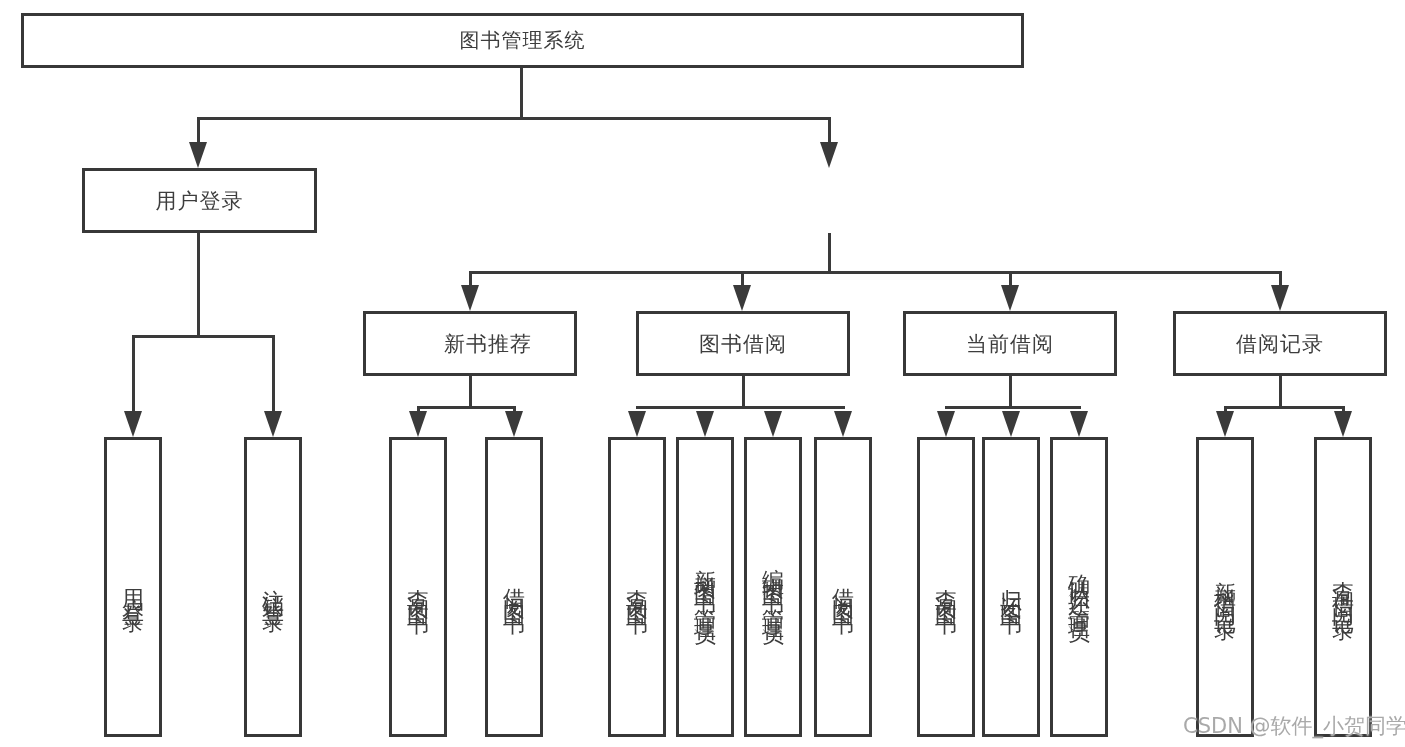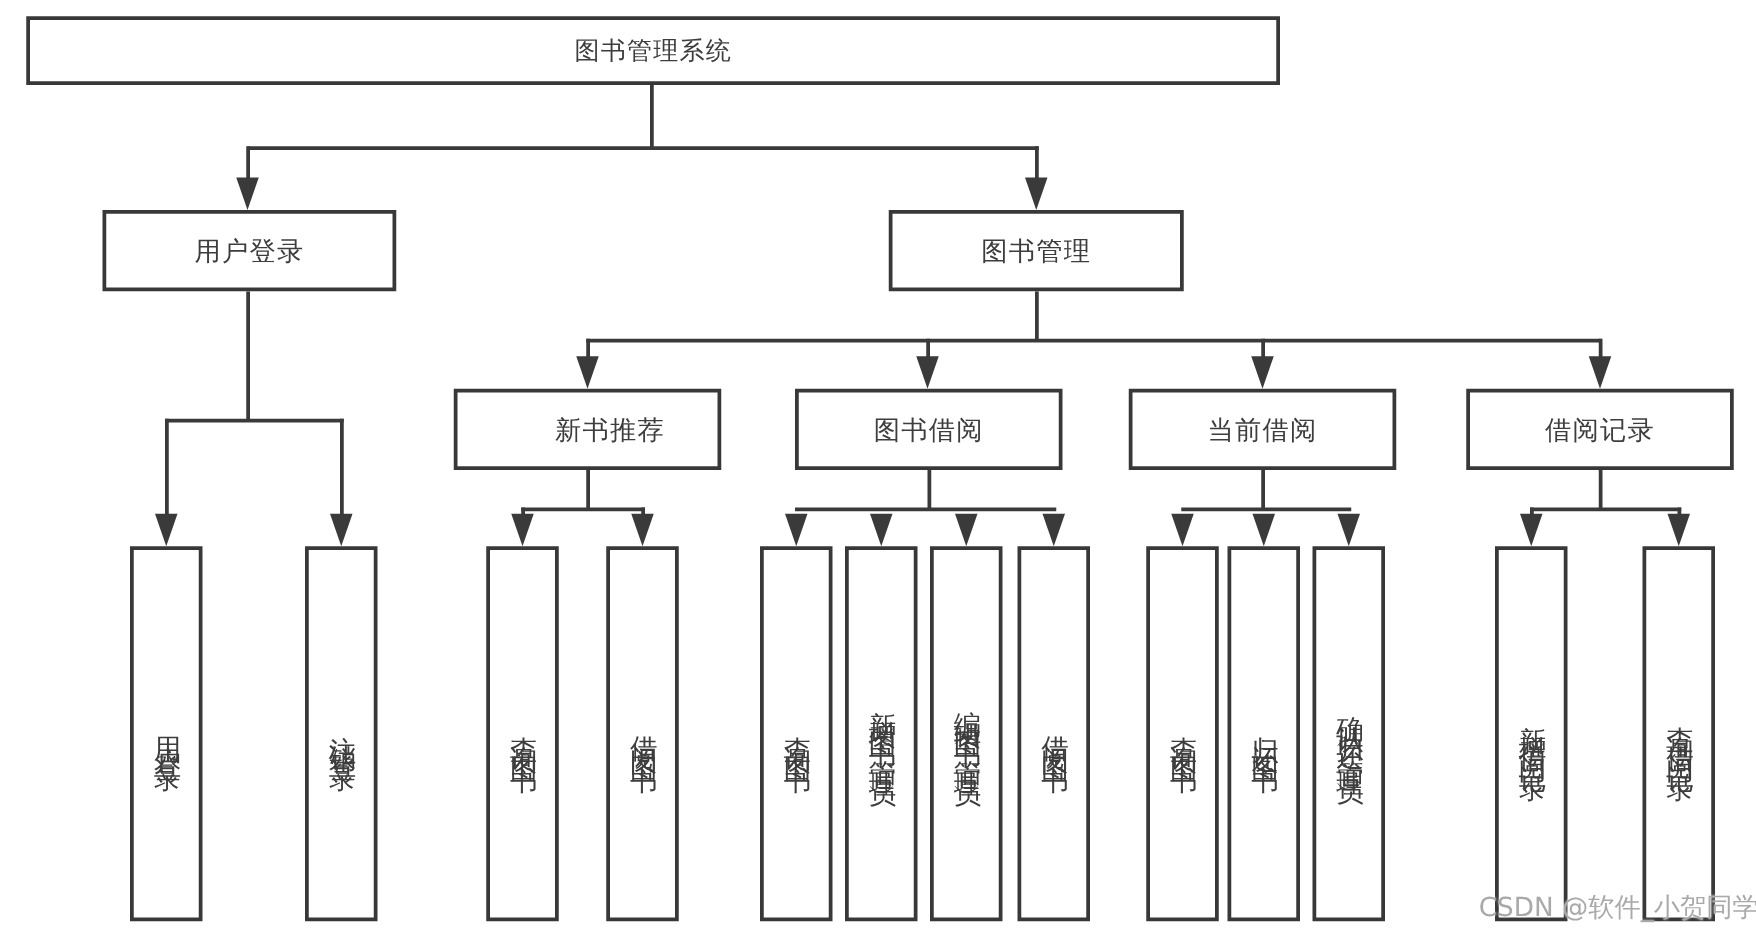--- a/index.html
+++ b/index.html
@@ -65,23 +65,20 @@
 
   <div class="vline" style="left:520px; top:68px; height:50px;"></div>
   <div class="hline" style="left:198px; top:117px; width:633px;"></div>
   <div class="vline" style="left:197px; top:117px; height:32px;"></div>
   <div class="arrow" style="left:189px; top:142px;"></div>
   <div class="vline" style="left:828px; top:117px; height:32px;"></div>
   <div class="arrow" style="left:820px; top:142px;"></div>
 
   <div class="box" style="left:82px; top:168px; width:235px; height:65px;">
     <span class="hlabel">用户登录</span>
-  </div>
-  <div class="box" style="left:711px; top:168px; width:236px; height:65px;">
-    <span class="hlabel">图书管理</span>
   </div>
 
   <div class="vline" style="left:197px; top:233px; height:103px;"></div>
   <div class="hline" style="left:132px; top:335px; width:143px;"></div>
   <div class="vline" style="left:132px; top:335px; height:84px;"></div>
   <div class="arrow" style="left:124px; top:411px;"></div>
   <div class="vline" style="left:272px; top:335px; height:84px;"></div>
   <div class="arrow" style="left:264px; top:411px;"></div>
 
   <div class="vline" style="left:828px; top:233px; height:40px;"></div>

